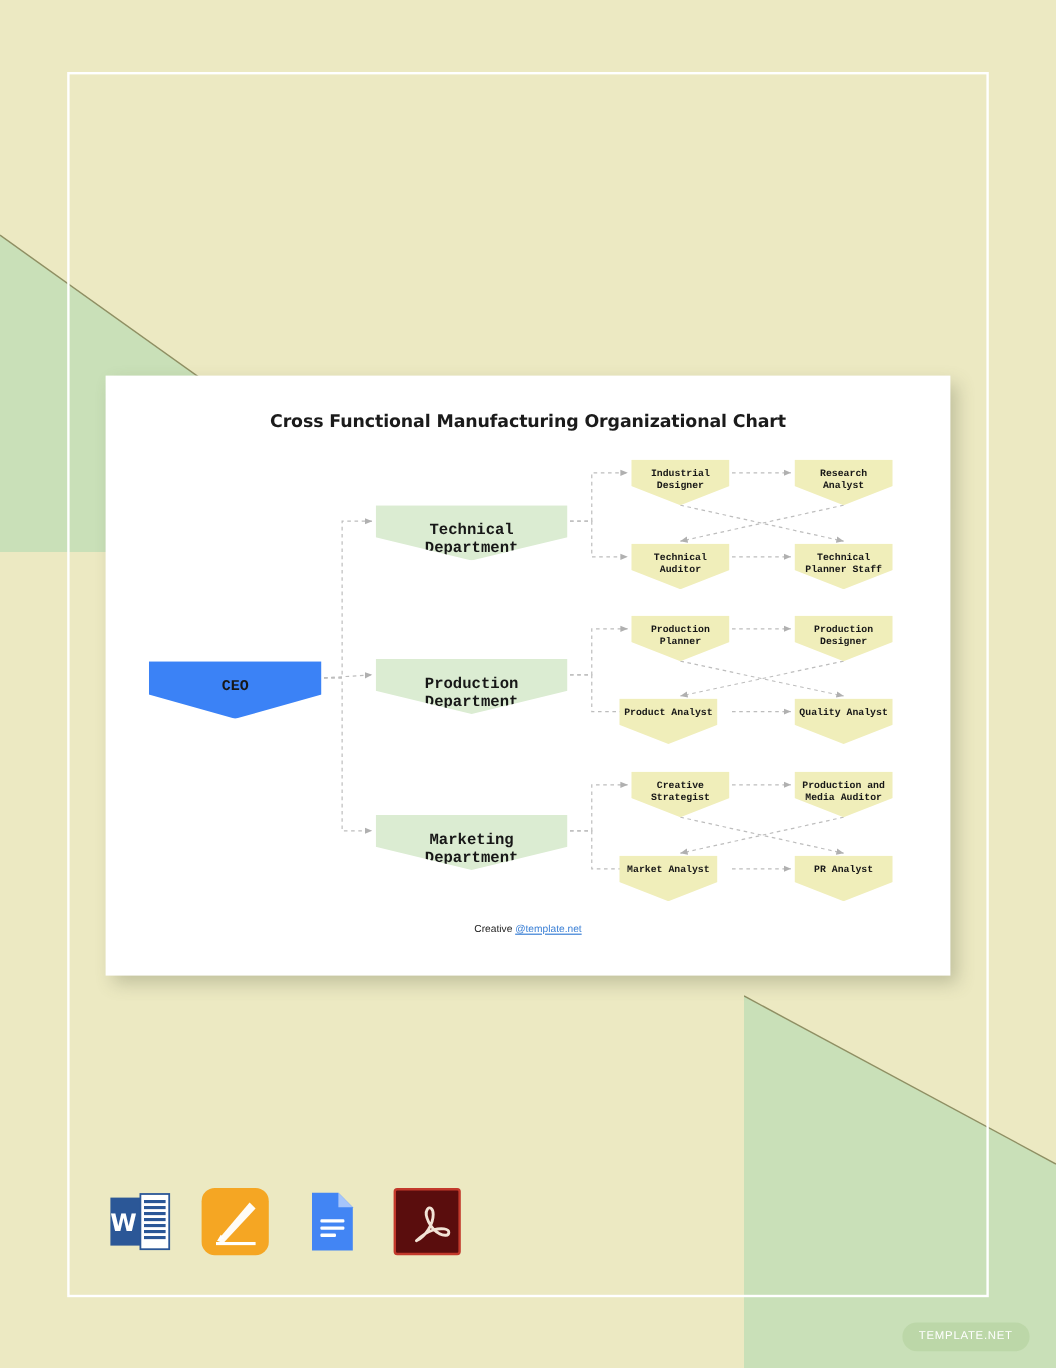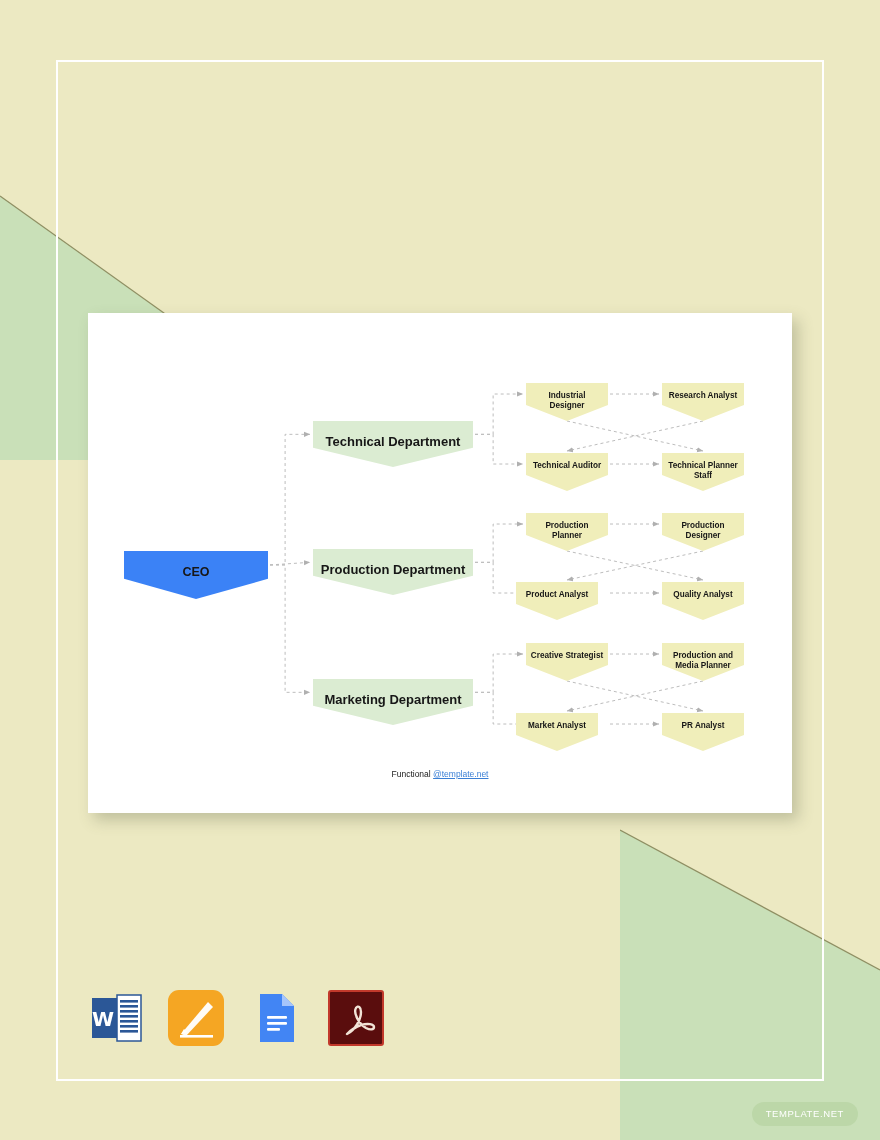--- a/index.html
+++ b/index.html
@@ -72,21 +72,21 @@
   }
   #wires { position: absolute; left: 0; top: 0; width: 704px; height: 500px; }
 
   
   .node {
     position: absolute;
     display: flex;
     align-items: flex-start;
     justify-content: center;
     text-align: center;
-    font-family: Liberation Sans, sans-serif;
+    font-family: Liberation Mono, monospace;
     font-weight: bold;
     color: #171717;
     line-height: 1.18;
     -webkit-clip-path: polygon(0 0, 100% 0, 100% 58%, 50% 100%, 0 58%);
     clip-path: polygon(0 0, 100% 0, 100% 58%, 50% 100%, 0 58%);
   }
 
   .node.lvl-ceo {
     background: #3b82f6;
     font-size: 12.5px;
@@ -171,20 +171,21 @@
     <svg width="260" height="560" viewBox="0 0 260 560">
       <polygon points="0,250 260,390 260,560 0,560" fill="#c9e0b8"></polygon>
       <line x1="0" y1="250" x2="260" y2="390" stroke="#8f8f63" stroke-width="1.2"></line>
     </svg>
   </div>
 
   <div id="inner-frame"></div>
 
   <div id="doc-card">
 
+    <div id="doc-title">Cross Functional Manufacturing Organizational Chart</div>
 
     <div id="chart-area">
 
       <svg id="wires" viewBox="0 0 704 500">
         <defs>
           <marker id="arw" markerWidth="7" markerHeight="7" refX="6" refY="3.2" orient="auto" markerUnits="userSpaceOnUse">
             <path d="M0,0.6 L6.2,3.2 L0,5.8 z" fill="#b0b0b0"></path>
           </marker>
         </defs>
         <g id="wire-group" fill="none" stroke="#bdbdbd" stroke-width="1" stroke-dasharray="3,3" marker-end="url(#arw)">
@@ -245,33 +246,33 @@
           <div class="node lvl-role" style="left: 428px; top: 269px; width: 82px; height: 38px;">
             <span class="label">Product Analyst</span>
           </div>
           <div class="node lvl-role" style="left: 574px; top: 269px; width: 82px; height: 38px;">
             <span class="label">Quality Analyst</span>
           </div>
           <div class="node lvl-role" style="left: 438px; top: 330px; width: 82px; height: 38px;">
             <span class="label">Creative Strategist</span>
           </div>
           <div class="node lvl-role" style="left: 574px; top: 330px; width: 82px; height: 38px;">
-            <span class="label">Production and Media Planner</span>
+            <span class="label">Production and Media Auditor</span>
           </div>
           <div class="node lvl-role" style="left: 428px; top: 400px; width: 82px; height: 38px;">
             <span class="label">Market Analyst</span>
           </div>
           <div class="node lvl-role" style="left: 574px; top: 400px; width: 82px; height: 38px;">
             <span class="label">PR Analyst</span>
           </div>
         </div>
     </div>
 
     <div id="copyright">
-      <span>Functional </span><a class="link" href="#">@template.net</a>
+      <span>Creative </span><a class="link" href="#">@template.net</a>
     </div>
   </div>
 
   <div id="formats">
 
     <div class="fmt fmt-word">
       <svg width="56" height="56" viewBox="0 0 56 56">
         <rect x="4" y="8" width="26" height="40" fill="#2b5797"></rect>
         <rect x="29" y="5" width="24" height="46" fill="#ffffff" stroke="#2b5797" stroke-width="1.5"></rect>
         <g fill="#2b5797">

